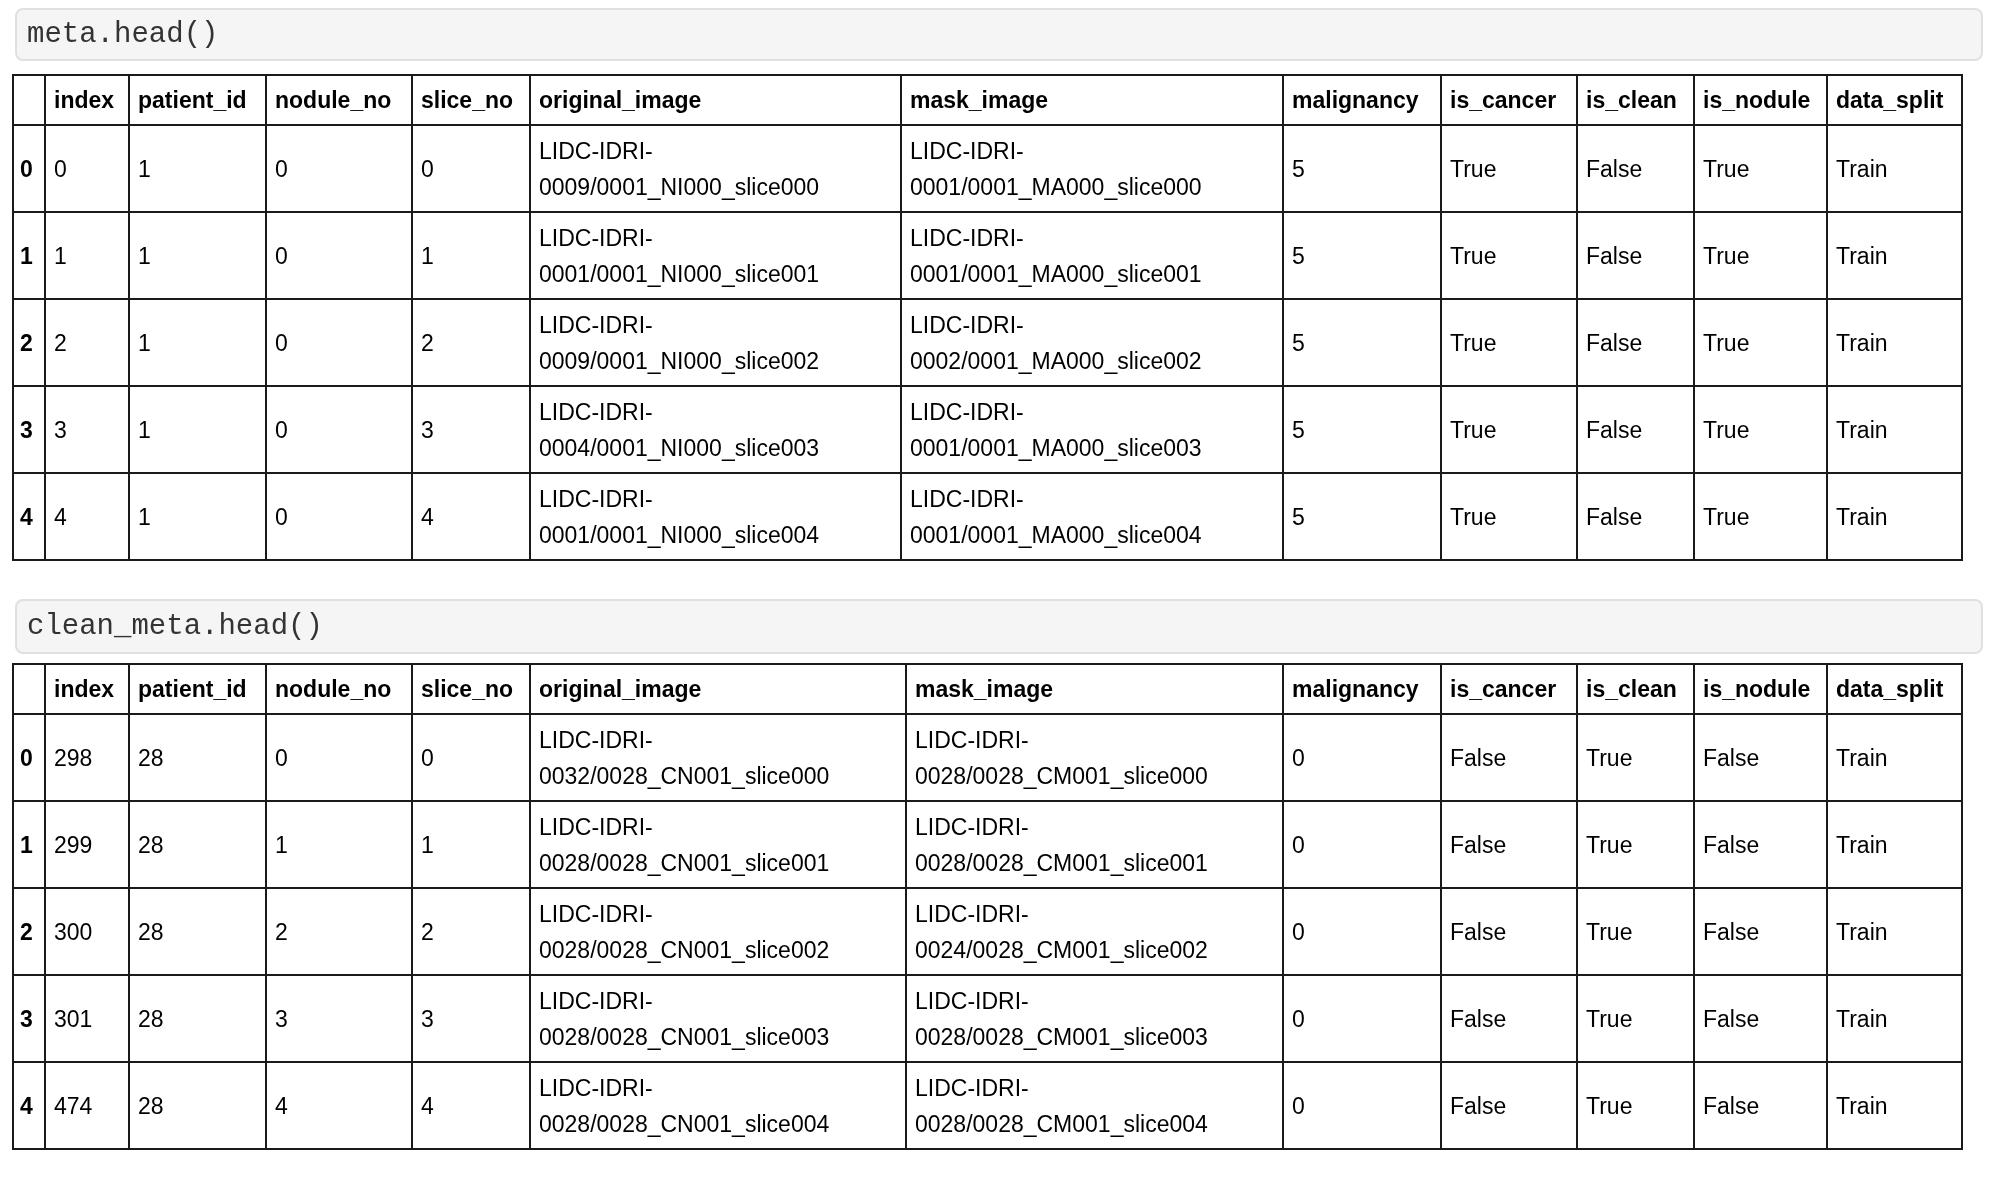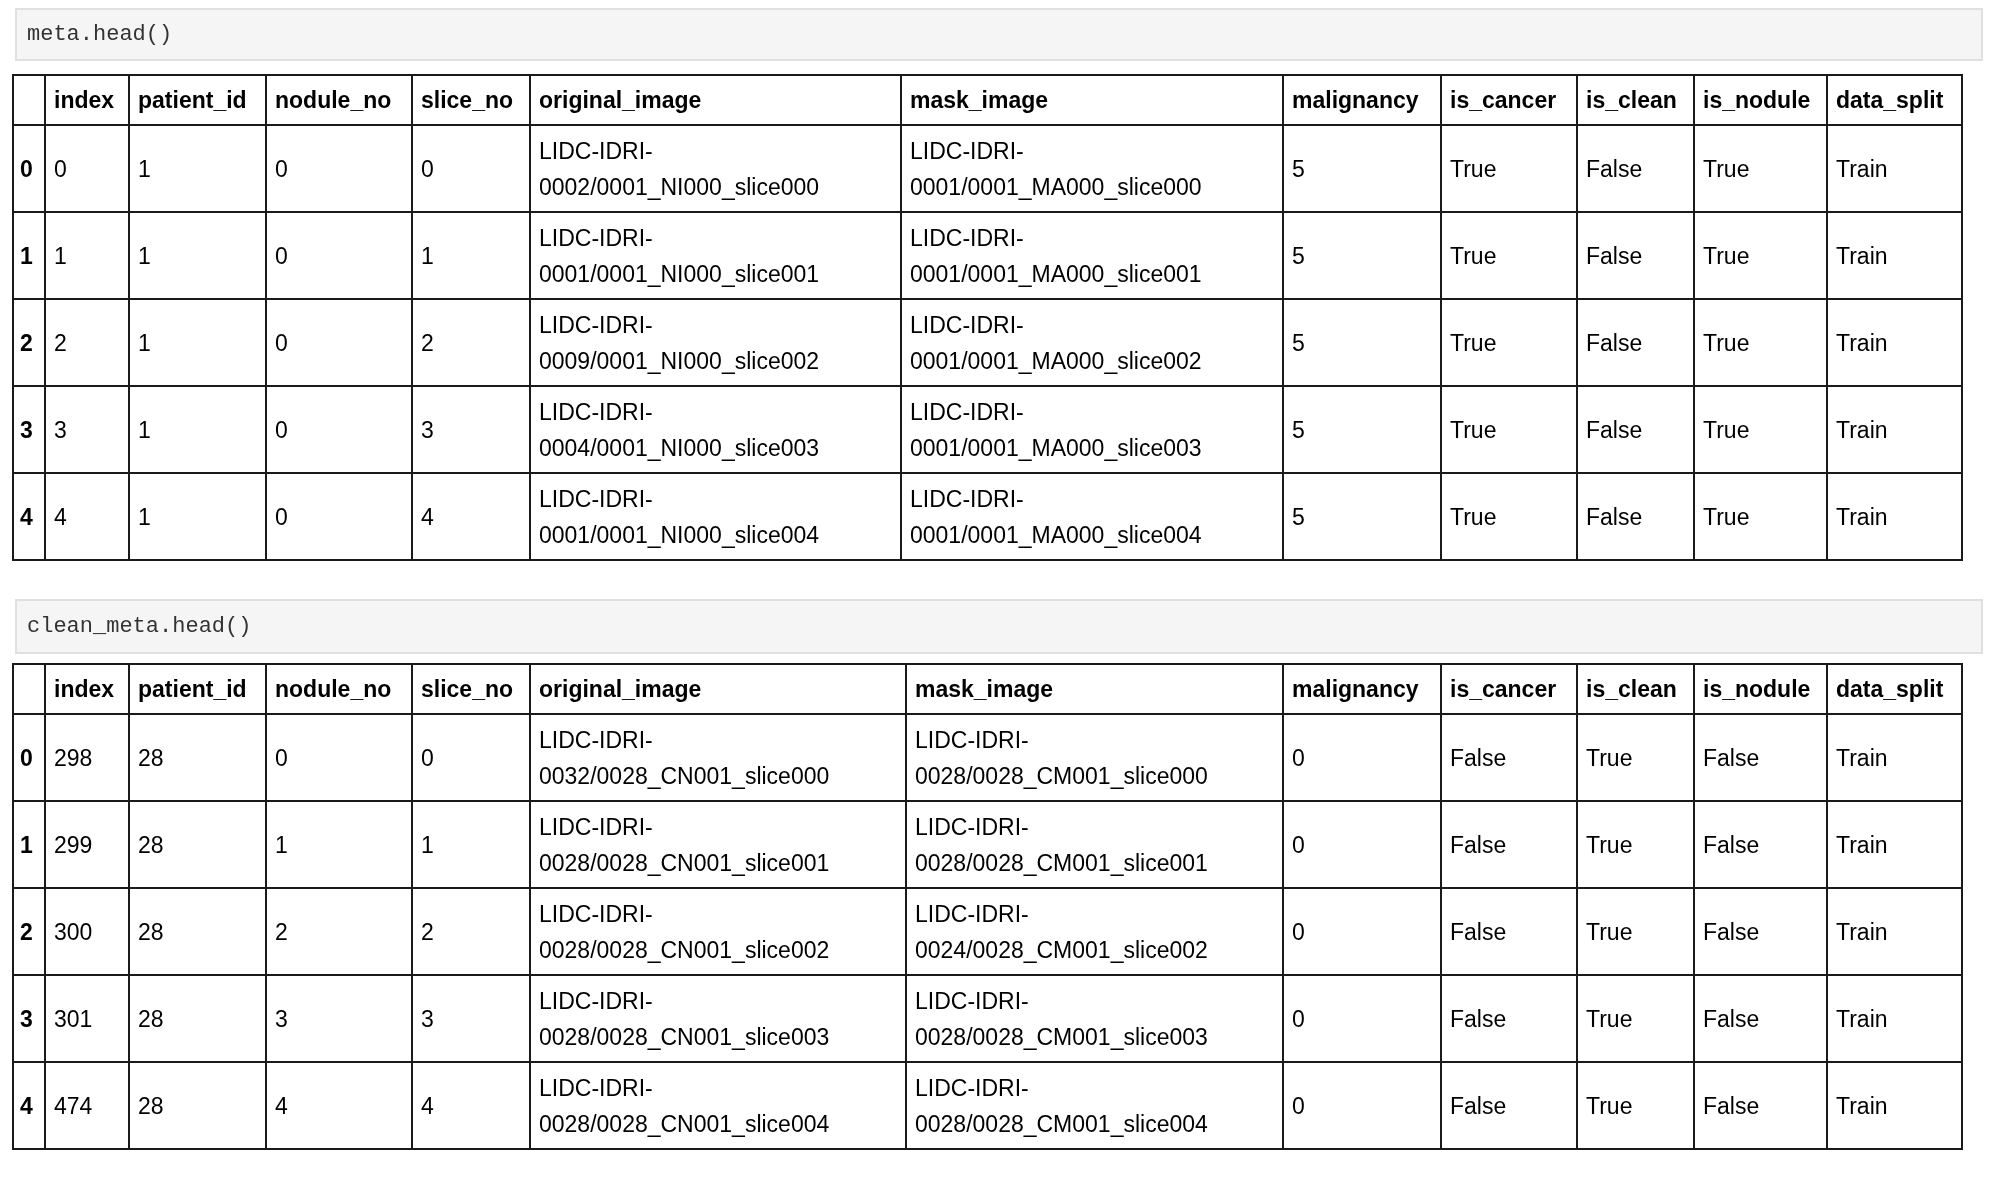--- a/index.html
+++ b/index.html
@@ -2,23 +2,23 @@
 <html><head>
 <meta charset="utf-8">
 <style>
   html, body { margin: 0; padding: 0; background: #ffffff; }
   body {
     width: 2000px; height: 1183px; position: relative; overflow: hidden;
     font-family: "Liberation Sans", sans-serif; color: #000;
   }
   .code-cell {
     position: absolute; left: 15px; width: 1968px;
-    background: #f5f5f5; border: 2px solid #e0e0e0; border-radius: 0;
+    background: #f5f5f5; border: 2px solid #e0e0e0; border-radius: 8px;
     box-sizing: border-box;
-    font-family: "Liberation Mono", monospace; font-size: 22px; color: #333;
+    font-family: "Liberation Mono", monospace; font-size: 29px; color: #333;
     padding-left: 10px; display: flex; align-items: center;
   }
   #code1 { top: 8px; height: 53px; }
   #code2 { top: 599px; height: 55px; }
   table.df {
     position: absolute; left: 12px;
     border-collapse: collapse; table-layout: fixed;
     font-size: 23px; line-height: 36px;
   }
   #table1 { top: 74px; }
@@ -73,21 +73,21 @@
     </thead>
     <tbody>
       <tr>
         <th>0</th>
         <td>0</td>
         <td>1</td>
         <td>0</td>
         <td>0</td>
         <td class="wrap">
           <span>LIDC-IDRI-</span>
-          <span>0002/0001_NI000_slice000</span>
+          <span>0009/0001_NI000_slice000</span>
         </td>
         <td class="wrap">
           <span>LIDC-IDRI-</span>
           <span>0001/0001_MA000_slice000</span>
         </td>
         <td>5</td>
         <td>True</td>
         <td>False</td>
         <td>True</td>
         <td>Train</td>
@@ -117,21 +117,21 @@
         <td>2</td>
         <td>1</td>
         <td>0</td>
         <td>2</td>
         <td class="wrap">
           <span>LIDC-IDRI-</span>
           <span>0009/0001_NI000_slice002</span>
         </td>
         <td class="wrap">
           <span>LIDC-IDRI-</span>
-          <span>0001/0001_MA000_slice002</span>
+          <span>0002/0001_MA000_slice002</span>
         </td>
         <td>5</td>
         <td>True</td>
         <td>False</td>
         <td>True</td>
         <td>Train</td>
       </tr>
       <tr>
         <th>3</th>
         <td>3</td>

